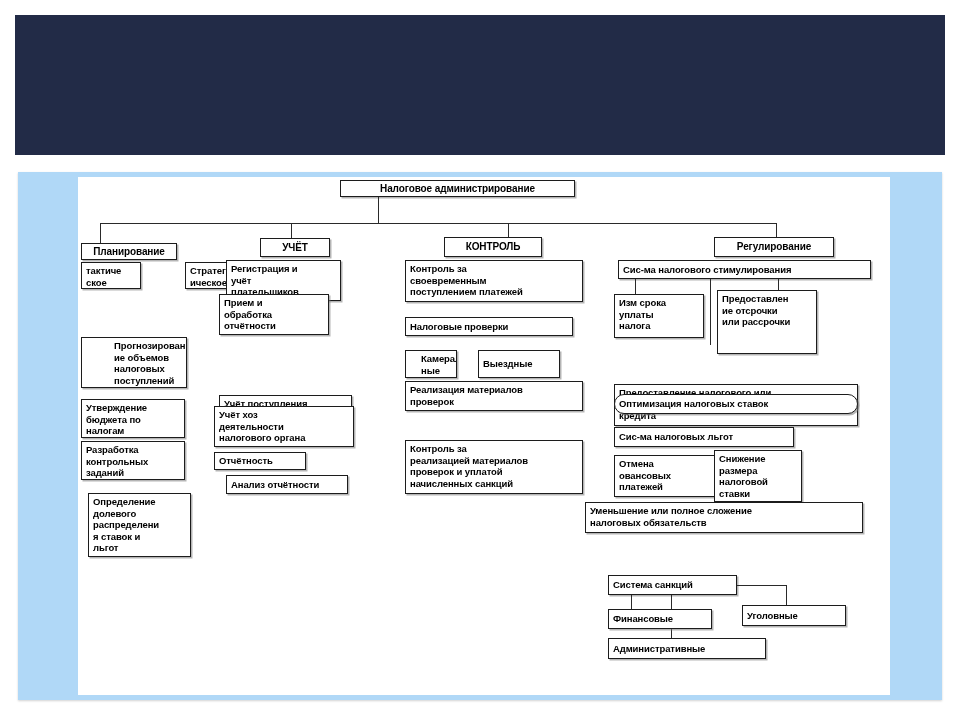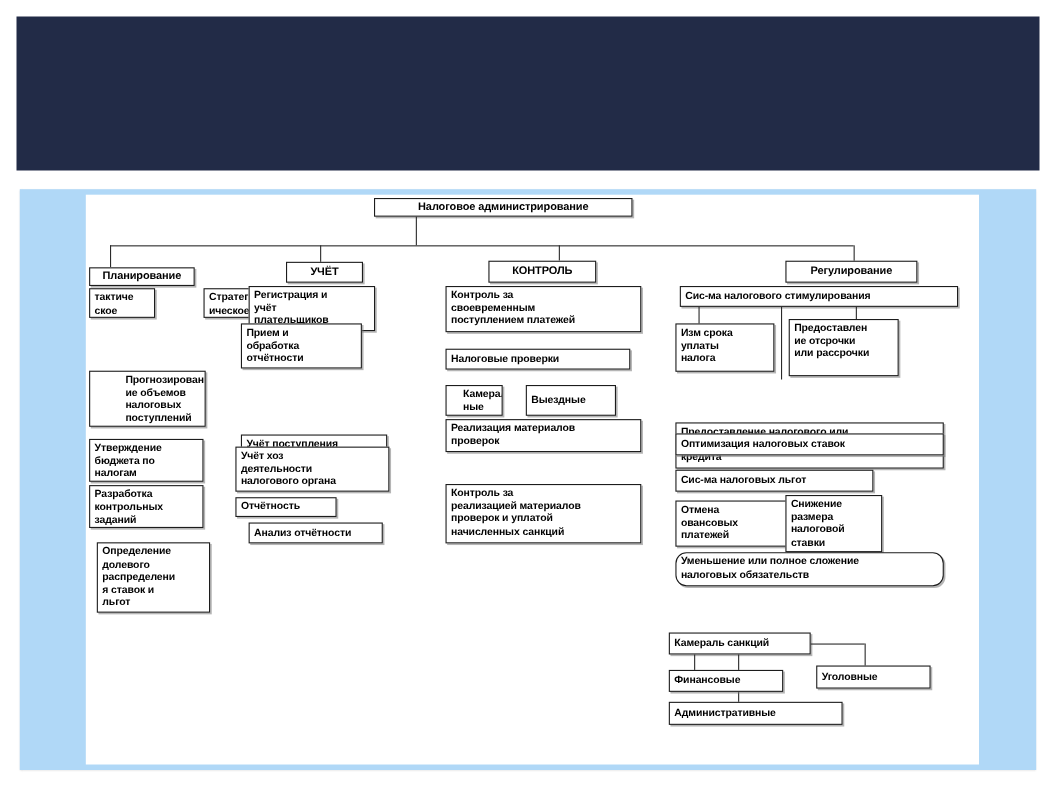--- a/index.html
+++ b/index.html
@@ -157,45 +157,45 @@
         <div class="node vmid" style="left:540px;top:83px;width:253px;height:19px;">Сис-ма налогового стимулирования</div>
 
         <div class="ln lnv" style="left:557px;top:102px;width:1px;height:16px;"></div>
         <div class="ln lnv" style="left:632px;top:102px;width:1px;height:66px;"></div>
         <div class="ln lnv" style="left:700px;top:102px;width:1px;height:16px;"></div>
 
         <div class="node" style="left:536px;top:117px;width:90px;height:44px;">Изм срока
 уплаты
 налога</div>
 
-        <div class="node" style="left:639px;top:113px;width:100px;height:52px;">Предоставлен
+        <div class="node" style="left:639px;top:113px;width:100px;height:64px;">Предоставлен
 ие отсрочки
 или рассрочки</div>
 
         <div class="node" style="left:536px;top:167px;width:244px;height:42px;margin-top:40px;">Предоставление налогового или
 инвестиционного налогового
 кредита</div>
 
-        <div class="node vmid" style="left:536px;top:217px;width:244px;height:20px;">Оптимизация налоговых ставок</div>
+        <div class="node vmid" style="left:536px;top:217px;width:244px;height:20px;border-radius:10px;">Оптимизация налоговых ставок</div>
 
         <div class="node vmid" style="left:536px;top:250px;width:180px;height:20px;">Сис-ма налоговых льгот</div>
 
         <div class="node" style="left:536px;top:278px;width:108px;height:42px;">Отмена
 овансовых
 платежей</div>
 
         <div class="node" style="left:636px;top:273px;width:88px;height:52px;">Снижение
 размера
 налоговой
 ставки</div>
 
-        <div class="node" style="left:536px;top:325px;width:244px;height:31px;border-radius:10px;">Уменьшение или полное сложение
+        <div class="node" style="left:507px;top:325px;width:278px;height:31px;">Уменьшение или полное сложение
 налоговых обязательств</div>
 
-        <div class="node vmid" style="left:530px;top:398px;width:129px;height:20px;">Камераль санкций</div>
+        <div class="node vmid" style="left:530px;top:398px;width:129px;height:20px;">Система санкций</div>
 
         <div class="ln lnv" style="left:553px;top:418px;width:1px;height:15px;"></div>
         <div class="ln lnv" style="left:593px;top:418px;width:1px;height:44px;"></div>
         <div class="ln lnh" style="left:659px;top:408px;width:49px;height:1px;"></div>
         <div class="ln lnv" style="left:708px;top:408px;width:1px;height:21px;"></div>
 
         <div class="node vmid" style="left:530px;top:432px;width:104px;height:20px;">Финансовые</div>
 
         <div class="node vmid" style="left:664px;top:428px;width:104px;height:21px;">Уголовные</div>
 

